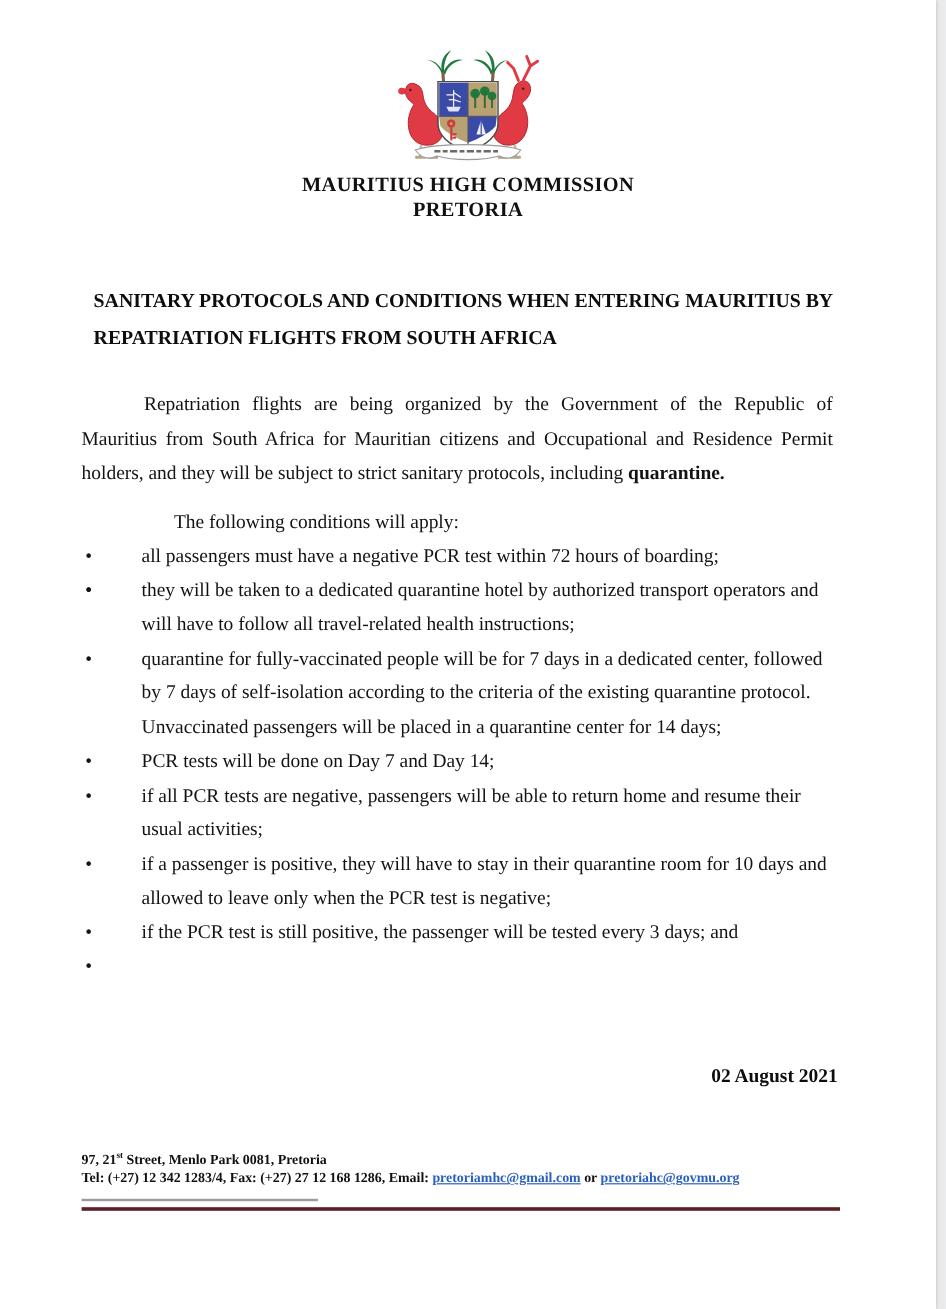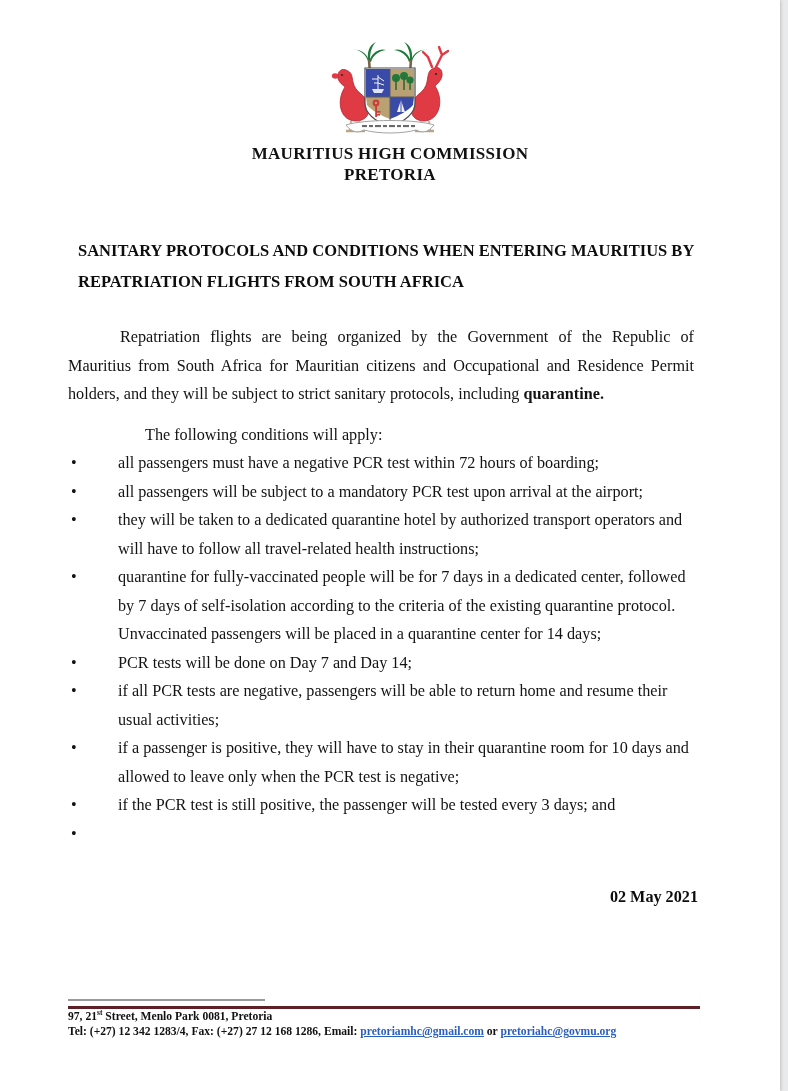--- a/index.html
+++ b/index.html
@@ -149,21 +149,21 @@
     position: absolute;
     left: 68px;
     top: 1006px;
     width: 632px;
     height: 3px;
     background: #5d2026;
   }
   .footer-text {
     position: absolute;
     left: 68px;
-    top: 1005px;
+    top: 955px;
     width: 660px;
     font-weight: bold;
     font-size: 11.6px;
     line-height: 15.5px;
     color: #111111;
   }
   .footer-text sup {
     font-size: 7.6px;
     vertical-align: super;
   }
@@ -265,31 +265,31 @@
       </div>
 
       <h1 class="doc-heading">SANITARY PROTOCOLS AND CONDITIONS WHEN ENTERING MAURITIUS BY REPATRIATION FLIGHTS FROM SOUTH AFRICA</h1>
 
       <p class="intro"><span>Repatriation flights are being organized by the Government of the Republic of Mauritius from South Africa for Mauritian citizens and Occupational and Residence Permit holders, and they will be subject to strict sanitary protocols, including </span><span class="emph">quarantine.</span></p>
 
       <div class="conditions-lead">The following conditions will apply:</div>
 
       <ul class="bullets">
         <li><span class="dot">•</span><span>all passengers must have a negative PCR test within 72 hours of boarding;</span></li>
-        <li><span class="dot">•</span><span>all passengers will be subject to a mandatory PCR test upon arrival at the airport;</span></li>
+        <li><span class="dot">•</span></li>
         <li><span class="dot">•</span><span>they will be taken to a dedicated quarantine hotel by authorized transport operators and will have to follow all travel-related health instructions;</span></li>
         <li><span class="dot">•</span><span>quarantine for fully-vaccinated people will be for 7 days in a dedicated center, followed by 7 days of self-isolation according to the criteria of the existing quarantine protocol. Unvaccinated passengers will be placed in a quarantine center for 14 days;</span></li>
         <li><span class="dot">•</span><span>PCR tests will be done on Day 7 and Day 14;</span></li>
         <li><span class="dot">•</span><span>if all PCR tests are negative, passengers will be able to return home and resume their usual activities;</span></li>
         <li><span class="dot">•</span><span>if a passenger is positive, they will have to stay in their quarantine room for 10 days and allowed to leave only when the PCR test is negative;</span></li>
         <li><span class="dot">•</span><span>if the PCR test is still positive, the passenger will be tested every 3 days; and</span></li>
         <li><span class="dot">•</span></li>
       </ul>
 
-      <div class="doc-date">02 May 2021</div>
+      <div class="doc-date">02 August 2021</div>
 
       <div class="rule-gray"></div>
       <div class="rule-red"></div>
 
       <div class="footer-text">
         <div><span>97, 21</span><sup>st</sup><span> Street, Menlo Park 0081, Pretoria</span></div>
         <div><span>Tel: (+27) 12 342 1283/4, Fax: (+27) 27 12 168 1286, Email: </span><a href="#">pretoriamhc@gmail.com</a><span> or </span><a href="#">pretoriahc@govmu.org</a></div>
       </div>
 
     </div>

